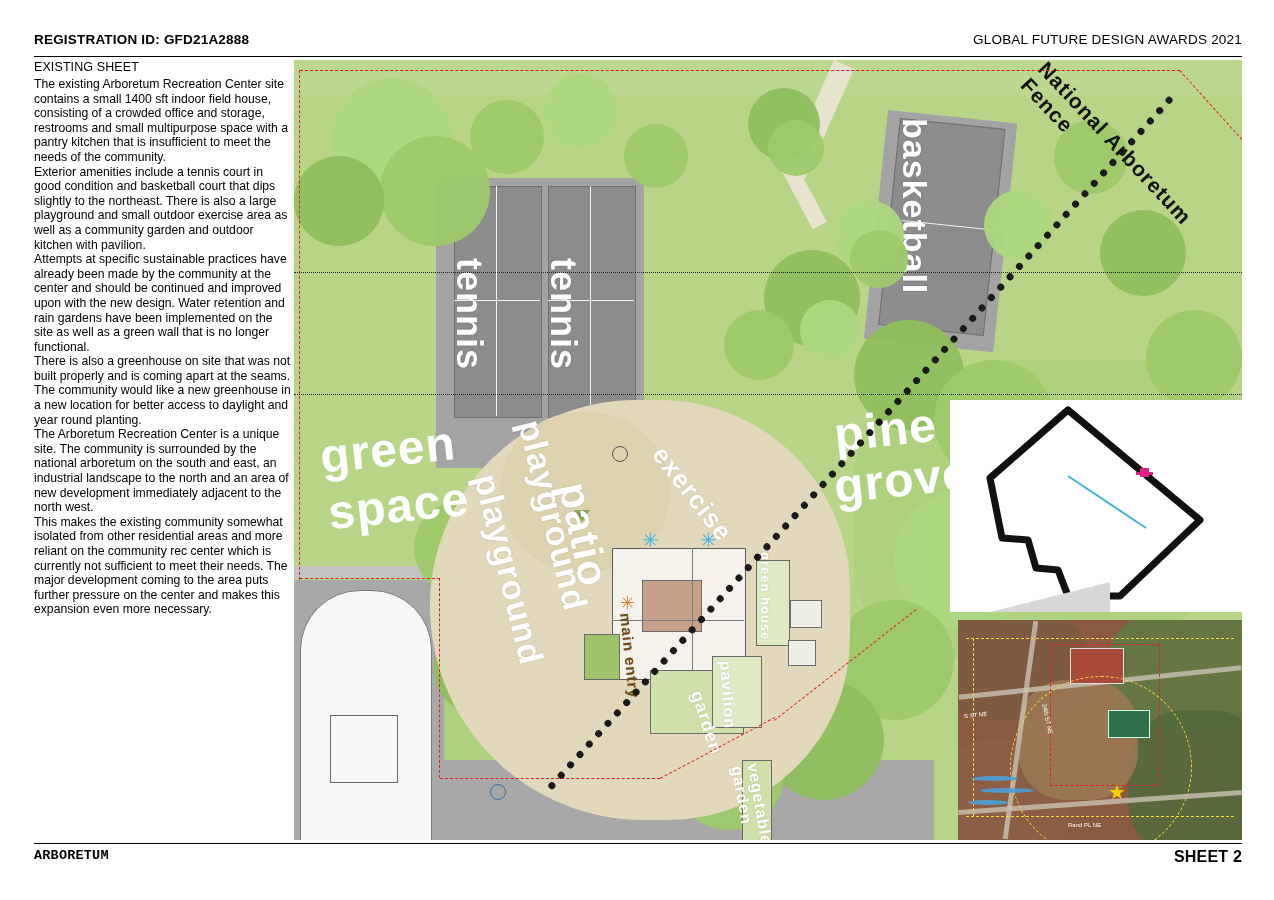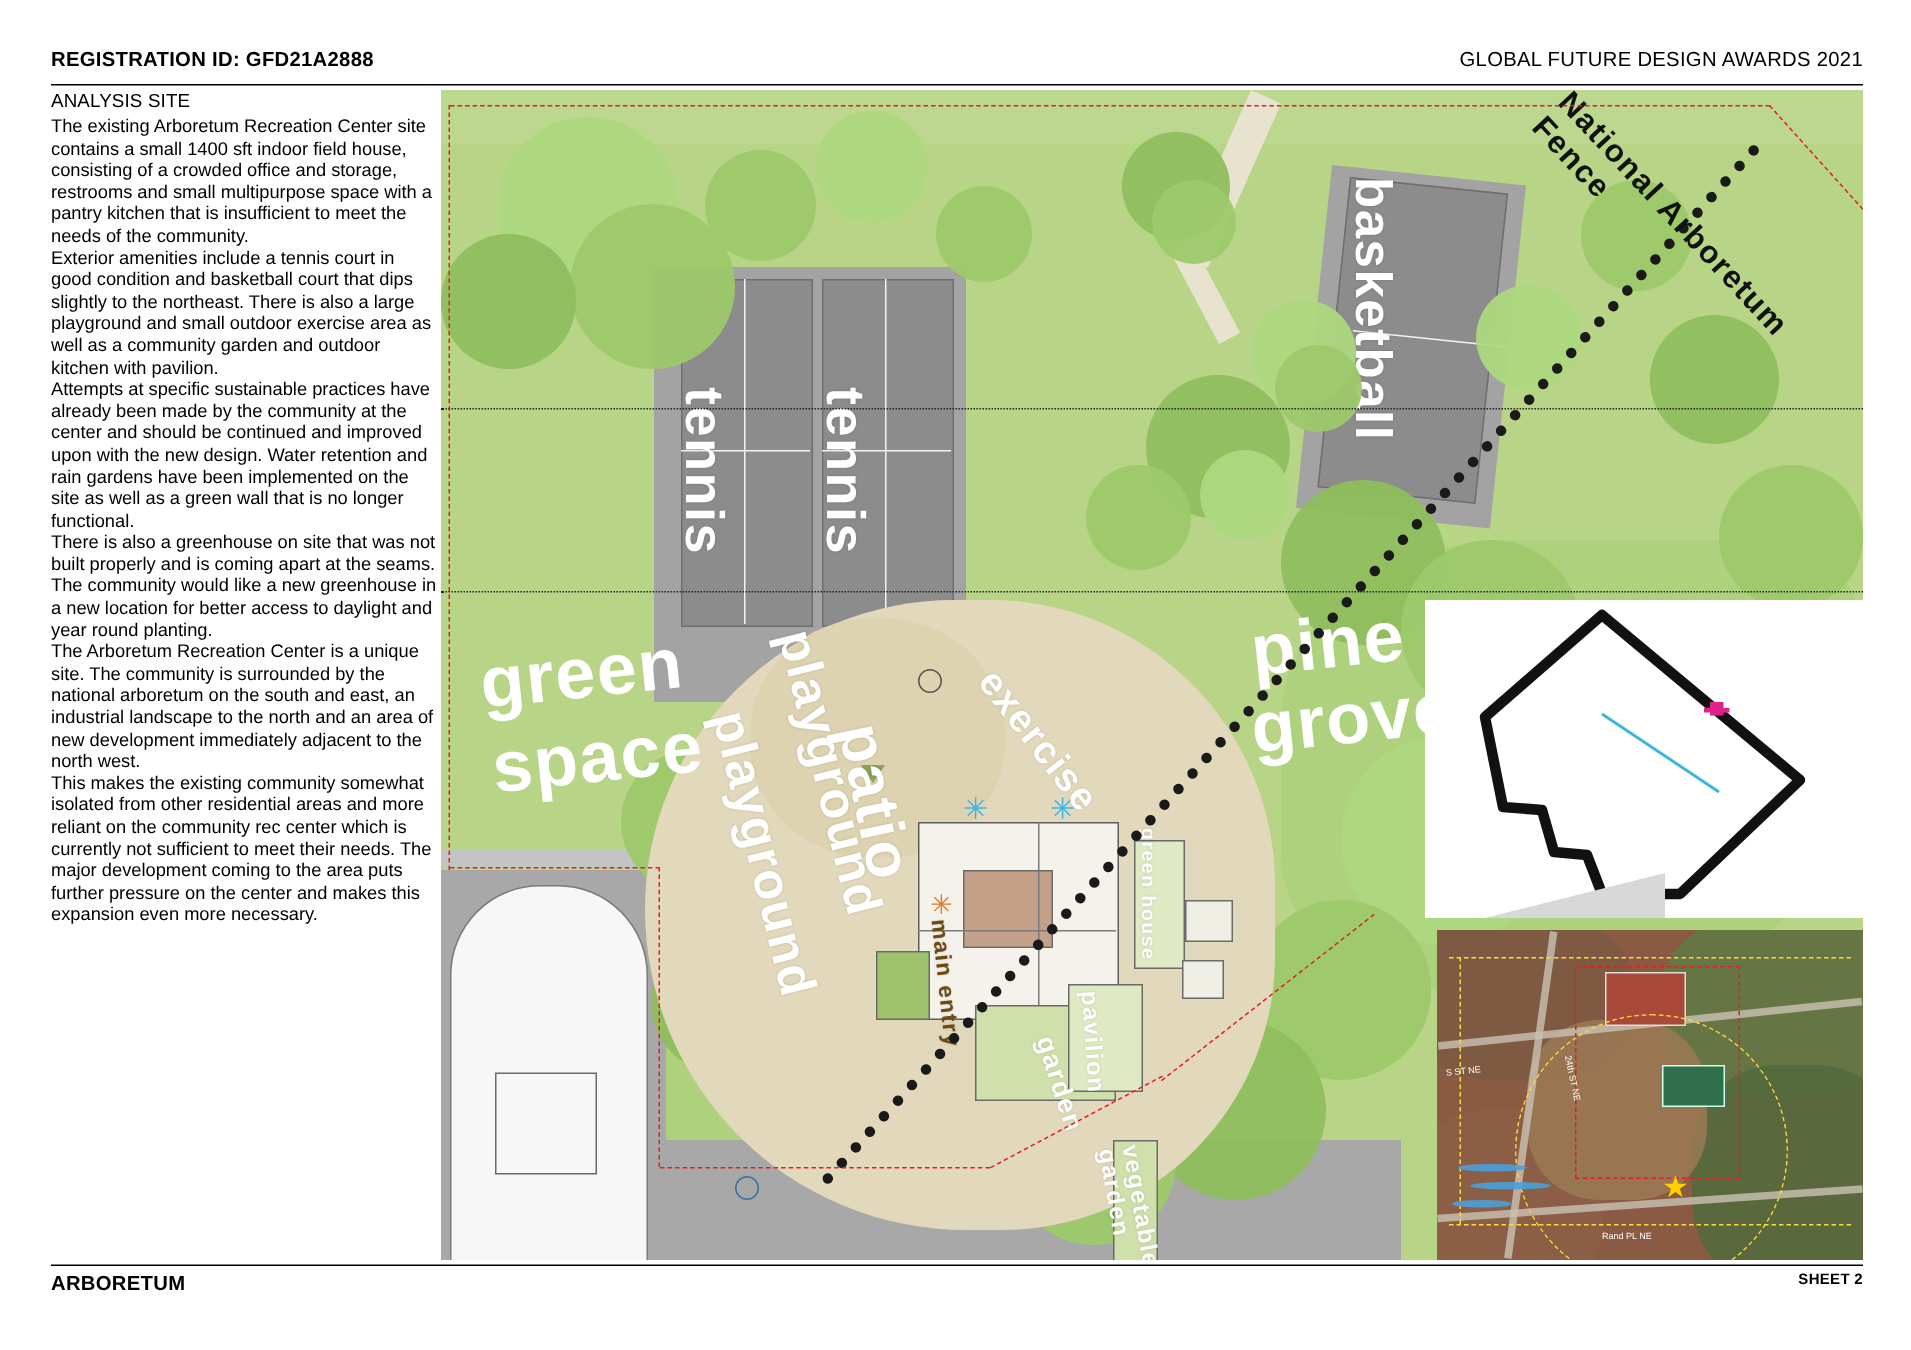--- a/index.html
+++ b/index.html
@@ -15,22 +15,22 @@
 
   
   .hdr{position:absolute;left:34px;top:32px;width:1208px;height:20px;}
   .hdr .left{position:absolute;left:0;top:0;font-size:13.5px;font-weight:bold;letter-spacing:.2px;}
   .hdr .right{position:absolute;right:0;top:0;font-size:13.5px;font-weight:normal;letter-spacing:.2px;}
   .rule-top{position:absolute;left:34px;top:56px;width:1208px;height:1px;background:#000;}
 
   
   .rule-bot{position:absolute;left:34px;top:843px;width:1208px;height:1px;background:#000;}
   .ftr{position:absolute;left:34px;top:848px;width:1208px;height:20px;}
-  .ftr .left{position:absolute;left:0;top:0;font-size:13.5px;font-weight:bold;letter-spacing:.2px;}
-  .ftr .right{position:absolute;right:0;top:0;font-size:10px;font-weight:bold;letter-spacing:.2px;}
+  .ftr .left{position:absolute;left:0;top:0;font-size:13.5px;font-weight:bold;letter-spacing:.2px;font-family:Liberation Mono, monospace;}
+  .ftr .right{position:absolute;right:0;top:0;font-size:16px;font-weight:bold;letter-spacing:.2px;}
 
   
   .txtcol{position:absolute;left:34px;top:60px;width:258px;}
   .title{font-size:21px;font-weight:bold;letter-spacing:.3px;margin:0 0 1px 0;}
   .subtitle{font-size:12.5px;margin:0 0 3px 0;letter-spacing:.1px;}
   .body{font-size:12.2px;line-height:14.6px;white-space:pre-wrap;}
 
   
   .map{position:absolute;left:294px;top:60px;width:948px;height:780px;background:#d9d9d9;overflow:hidden;}
   .grass{position:absolute;left:0;top:0;width:948px;height:780px;background:#b7d487;}
@@ -72,21 +72,21 @@
 
 <div class="sheet">
 
   <div class="hdr">
     <div class="left">REGISTRATION ID: GFD21A2888</div>
     <div class="right">GLOBAL FUTURE DESIGN AWARDS 2021</div>
   </div>
   <div class="rule-top"></div>
 
   <div class="txtcol">
-    <div class="subtitle">ANALYSIS SITE</div>
+    <div class="subtitle">EXISTING SHEET</div>
     <div class="body">The existing Arboretum Recreation Center site contains a small 1400 sft indoor field house, consisting of a crowded office and storage, restrooms and small multipurpose space with a pantry kitchen that is insufficient to meet the needs of the community.
 Exterior amenities include a tennis court in good condition and basketball court that dips slightly to the northeast. There is also a large playground and small outdoor exercise area as well as a community garden and outdoor kitchen with pavilion.
 Attempts at specific sustainable practices have already been made by the community at the center and should be continued and improved upon with the new design. Water retention and rain gardens have been implemented on the site as well as a green wall that is no longer functional.
 There is also a greenhouse on site that was not built properly and is coming apart at the seams. The community would like a new greenhouse in a new location for better access to daylight and year round planting.
 The Arboretum Recreation Center is a unique site. The community is surrounded by the national arboretum on the south and east, an industrial landscape to the north and an area of new development immediately adjacent to the north west.
 This makes the existing community somewhat isolated from other residential areas and more reliant on the community rec center which is currently not sufficient to meet their needs. The major development coming to the area puts further pressure on the center and makes this expansion even more necessary.</div>
   </div>
 
   <div class="map">
     <div class="grass"></div>

